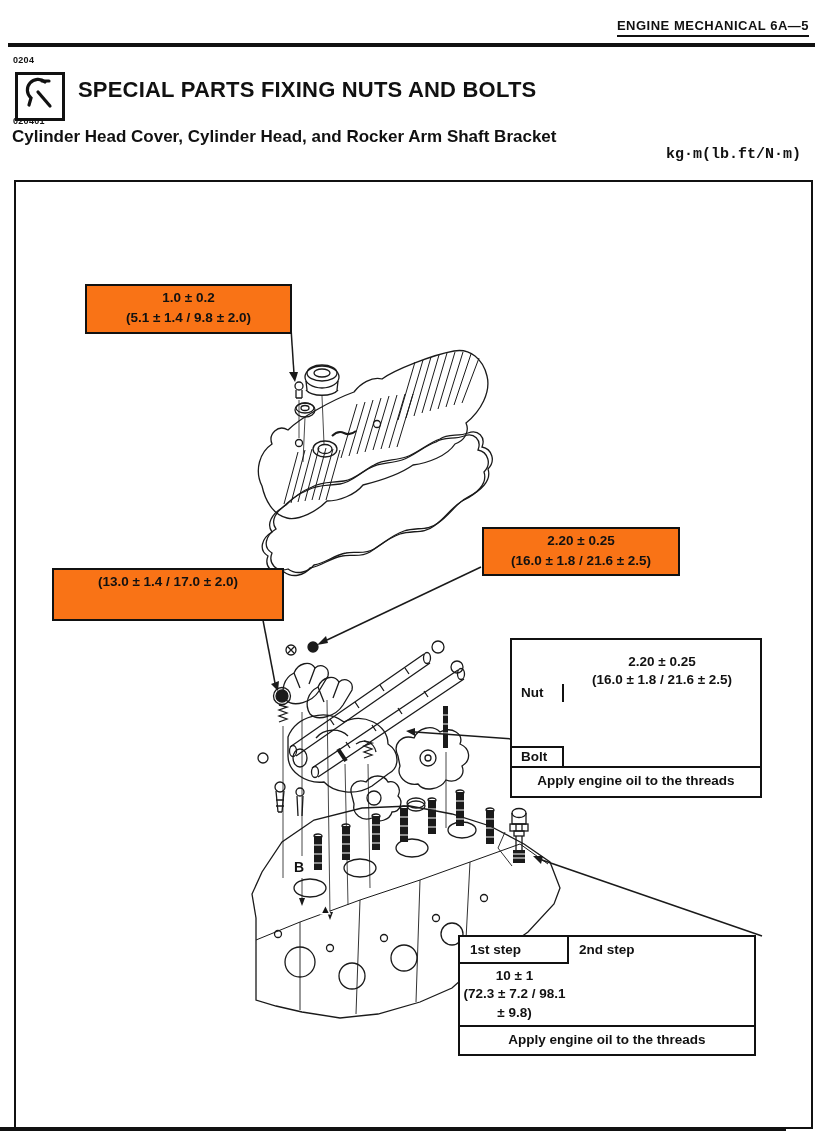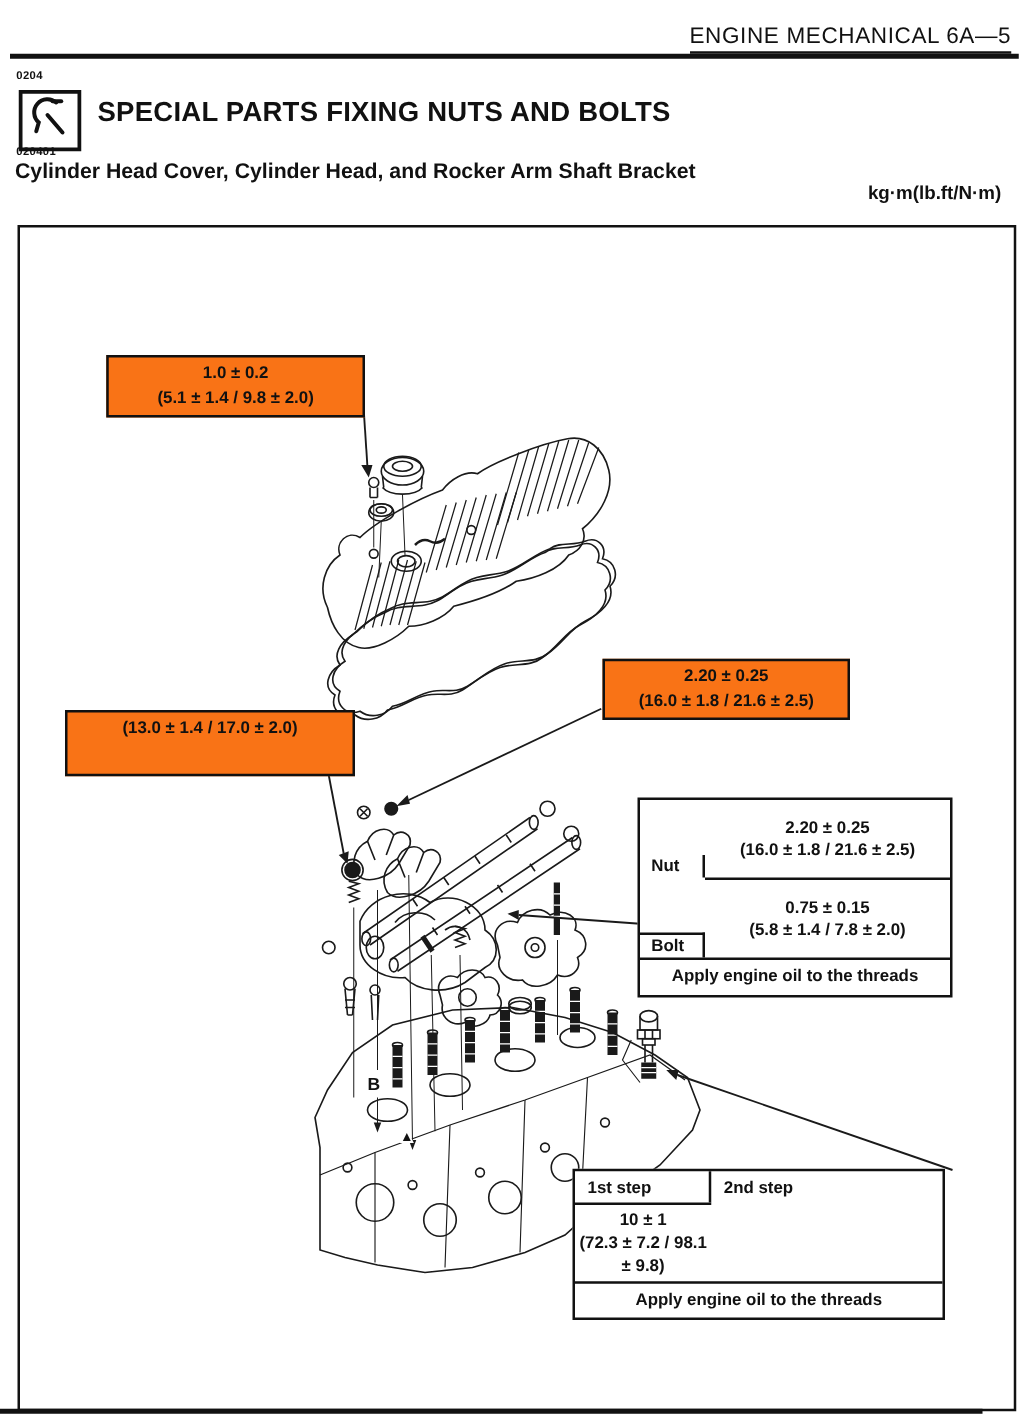--- a/index.html
+++ b/index.html
@@ -3,31 +3,31 @@
 <meta charset="utf-8">
 <style>
   html,body{margin:0;padding:0;}
   body{
     width:823px;height:1133px;position:relative;overflow:hidden;
     background:#fff;color:#111;
     font-family:"Liberation Sans", sans-serif;
   }
   .abs{position:absolute;}
   .hdr-title{
-    top:18px;right:14px;font-size:18px;font-weight:normal;letter-spacing:.5px;
+    top:18px;right:14px;font-size:13px;font-weight:bold;letter-spacing:.5px;
     border-bottom:2px solid #111;padding-bottom:2px;
   }
   .rule-thick{top:43px;left:8px;width:807px;height:4px;background:#111;}
   .code{font-size:9px;font-weight:bold;letter-spacing:.3px;}
   .icon-box{
     top:72px;left:15px;width:44px;height:43px;border:3px solid #111;background:#fff;
   }
   .sec-title{top:77px;left:78px;font-size:22px;font-weight:bold;letter-spacing:.2px;}
   .topic-title{top:127px;left:12px;font-size:17px;font-weight:bold;}
-  .units{top:146px;right:22px;font-size:15px;font-weight:bold;}
+  .units{top:146px;right:22px;font-size:15px;font-weight:bold;font-family:Liberation Mono, monospace;}
   .fig-frame{
     top:180px;left:14px;width:795px;height:945px;border:2px solid #111;background:#fff;
   }
   svg.diagram{position:absolute;top:0;left:0;z-index:1;}
   .callout{
     position:absolute;z-index:2;border:2px solid #111;background:#f97316;
     font-size:13.5px;font-weight:bold;text-align:center;line-height:1.5;padding-top:2px;
   }
   .tbl{
     position:absolute;z-index:2;border:2px solid #111;background:#fff;
@@ -260,24 +260,20 @@
   <div>(13.0 ± 1.4 / 17.0 ± 2.0)</div>
 </div>
 
 <div class="tbl" style="left:510px;top:638px;width:248px;grid-template-columns:52px 1fr;">
   <div class="lbl">Nut</div>
   <div class="val" style="min-height:42px;">
     <div>2.20 ± 0.25</div>
     <div>(16.0 ± 1.8 / 21.6 ± 2.5)</div>
   </div>
   <div class="lbl bt">Bolt</div>
-  <div class="val bt" style="min-height:40px;">
-    <div>0.75 ± 0.15</div>
-    <div>(5.8 ± 1.4 / 7.8 ± 2.0)</div>
-  </div>
   <div class="note bt">Apply engine oil to the threads</div>
 </div>
 
 <div class="tbl" style="left:458px;top:935px;width:294px;grid-template-columns:109px 1fr;">
   <div class="hcell" style="border-right:2px solid #111;">1st step</div>
   <div class="hcell">2nd step</div>
   <div class="val bt" style="min-height:38px;">
     <div>10 ± 1</div>
     <div>(72.3 ± 7.2 / 98.1 ± 9.8)</div>
   </div>

